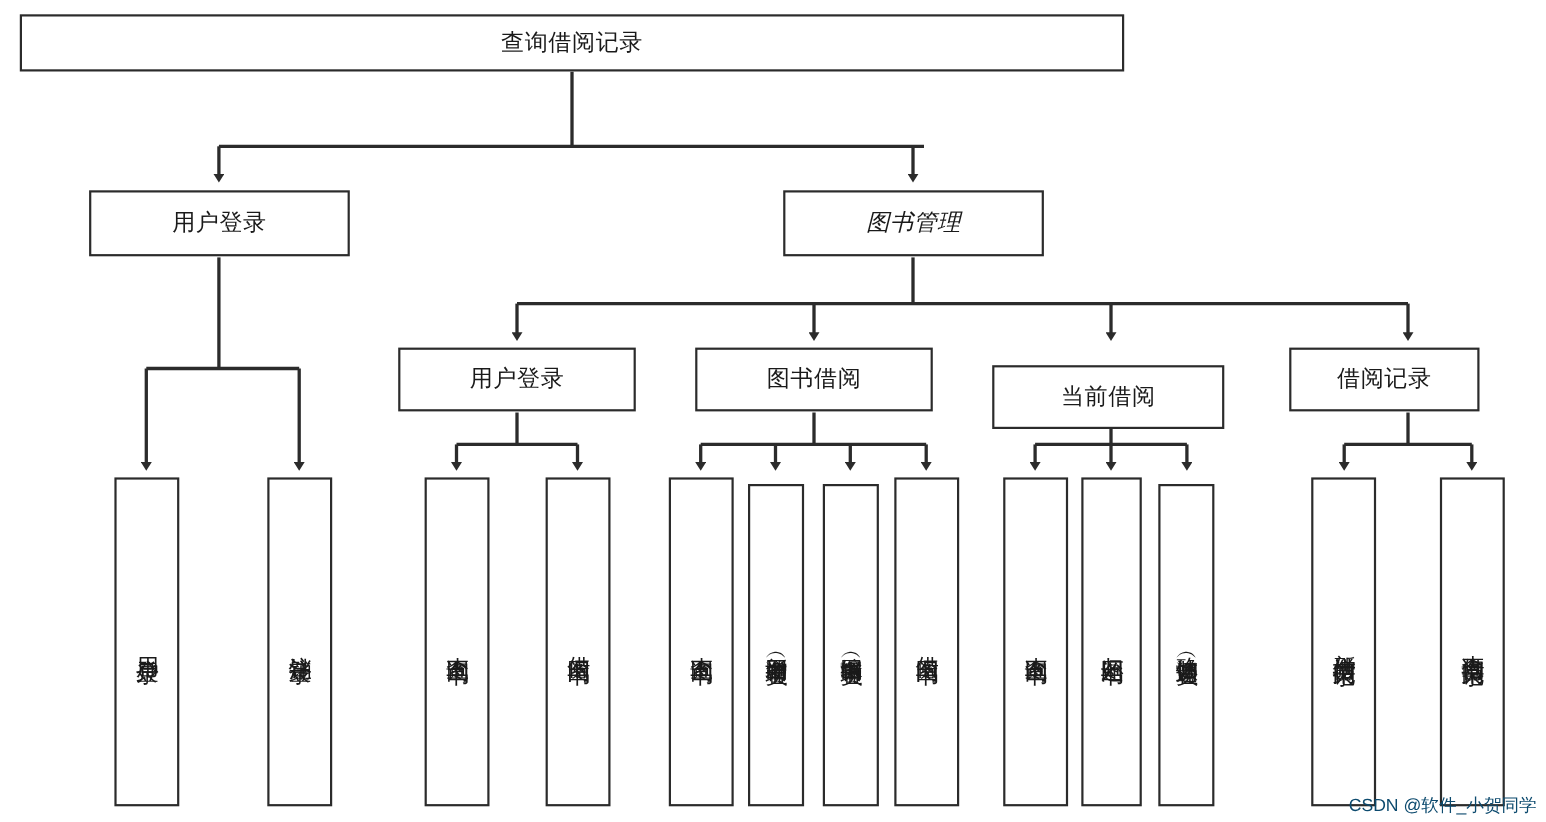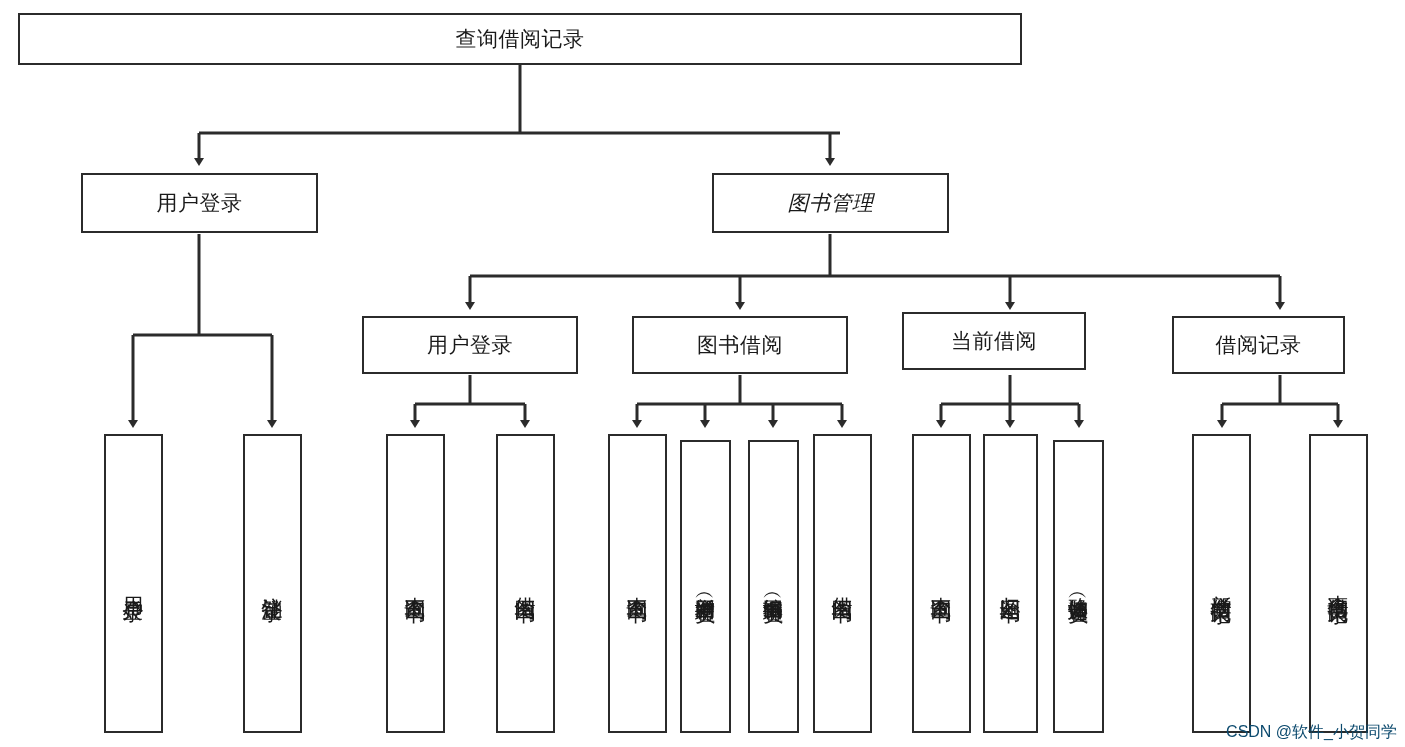--- a/index.html
+++ b/index.html
@@ -141,21 +141,21 @@
   </div>
 
   <div class="node h" style="left:362px; top:316px; width:216px; height:58px;">
     <span class="label">用户登录</span>
   </div>
 
   <div class="node h" style="left:632px; top:316px; width:216px; height:58px;align-items:center;">
     <span class="label">图书借阅</span>
   </div>
 
-  <div class="node h" style="left:902px; top:312px; width:184px; height:58px;">
+  <div class="node h" style="left:902px; top:332px; width:211px; height:58px;">
     <span class="label">当前借阅</span>
   </div>
 
   <div class="node h" style="left:1172px; top:316px; width:173px; height:58px;">
     <span class="label">借阅记录</span>
   </div>
 
   <div class="node v" style="left:104px; top:434px; width:59px; height:299px;">
     <span class="label">用户登录</span>
   </div>

